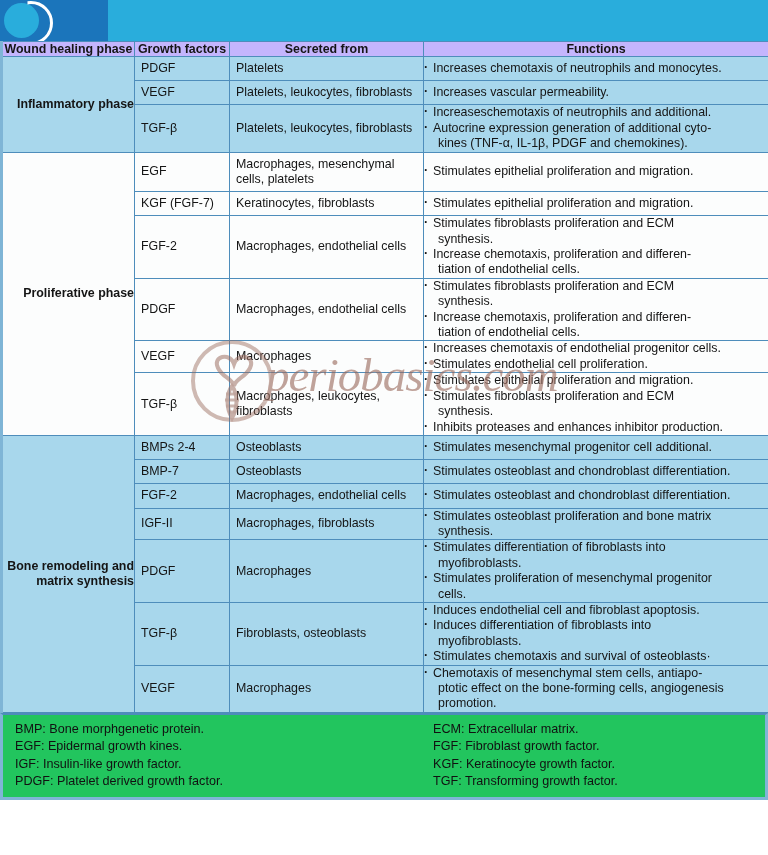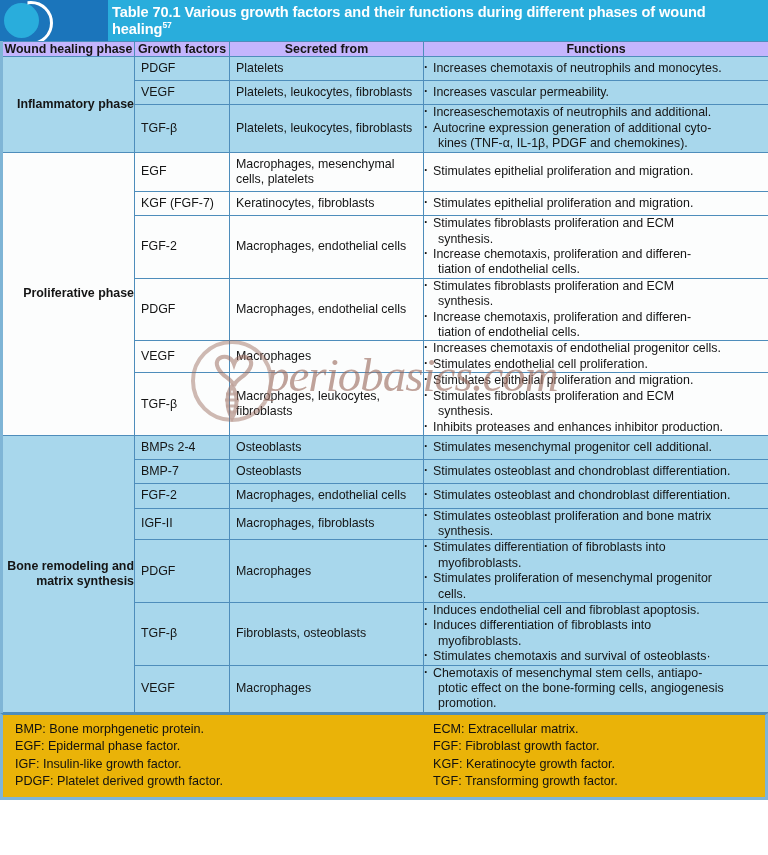--- a/index.html
+++ b/index.html
@@ -133,21 +133,21 @@
     font-weight: bold;
   }
   ul.fn li .ind { display: block; padding-left: 5px; }
 
   
   .legend {
     box-sizing: border-box;
     width: 768px;
     border: 3px solid #7FB5D6;
     border-top: 2px solid #4E8DBB;
-    background: #eab308;
+    background: #22c55e;
     padding: 6px 10px 7px 12px;
     display: flex;
   }
   .legend-col { flex: 0 0 50%; }
   .legend-col.right { padding-left: 48px; }
   .legend-line {
     font-size: 12.6px;
     line-height: 17.4px;
     color: #111;
     white-space: nowrap;
@@ -179,23 +179,20 @@
 </style>
 </head>
 <body>
 
 <div class="page">
 
   <div class="header">
     <div class="header-logoblock">
       <div class="header-circle"></div>
       <div class="header-ring"></div>
-    </div>
-    <div class="header-title">
-      <span>Table 70.1 Various growth factors and their functions during different phases of wound healing</span><sup>57</sup>
     </div>
   </div>
 
   <table class="tbl">
     <colgroup>
       <col class="c1">
         <col class="c2">
         <col class="c3">
         <col class="c4">
     </colgroup>
@@ -427,21 +424,21 @@
               <li><span>Chemotaxis of mesenchymal stem cells, antiapo-</span><span class="ind">ptotic effect on the bone-forming cells, angiogenesis</span><span class="ind">promotion.</span></li>
             </ul>
           </td>
         </tr>
       </tbody>
   </table>
 
   <div class="legend">
     <div class="legend-col left" id="legend-left">
         <div class="legend-line">BMP: Bone morphgenetic protein.</div>
-        <div class="legend-line">EGF: Epidermal phase factor.</div>
+        <div class="legend-line">EGF: Epidermal growth kines.</div>
         <div class="legend-line">IGF: Insulin-like growth factor.</div>
         <div class="legend-line">PDGF: Platelet derived growth factor.</div>
       </div>
     <div class="legend-col right" id="legend-right">
         <div class="legend-line">ECM: Extracellular matrix.</div>
         <div class="legend-line">FGF: Fibroblast growth factor.</div>
         <div class="legend-line">KGF: Keratinocyte growth factor.</div>
         <div class="legend-line">TGF: Transforming growth factor.</div>
       </div>
   </div>

